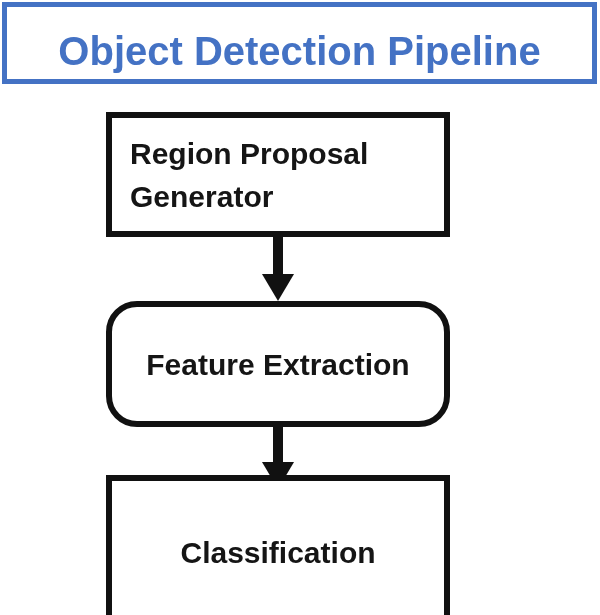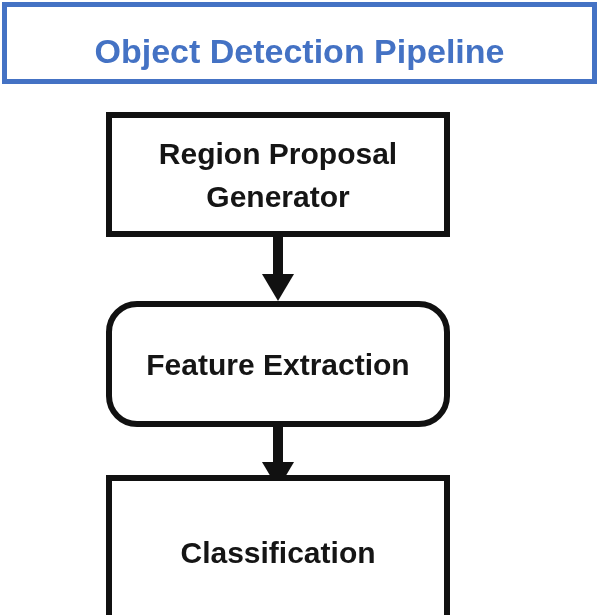--- a/index.html
+++ b/index.html
@@ -25,36 +25,36 @@
     left: 2px; top: 2px;
     width: 595px; height: 82px;
     border: 5px solid var(--accent-blue);
     background: var(--background);
     display: flex;
     align-items: center;
     justify-content: center;
   }
   .title-text {
     color: var(--accent-blue);
-    font-size: 34px;
+    font-size: 40px;
     font-weight: bold;
     letter-spacing: 0px;
     white-space: nowrap;
     margin-top: 16px;
   }
   .node {
     position: absolute;
     left: 106px;
     width: 344px;
     border: 6px solid var(--node-border-black);
     background: var(--background);
     display: flex;
     align-items: center;
     justify-content: center;
-    text-align: center;
+    text-align: left;
   }
   .node-label {
     color: var(--text-black);
     font-size: 30px;
     font-weight: bold;
     line-height: 43px;
     padding: 0 18px;
   }
   .node-1 { top: 112px; height: 125px; }
   .node-2 { top: 301px; height: 126px; border-radius: 31px; }

